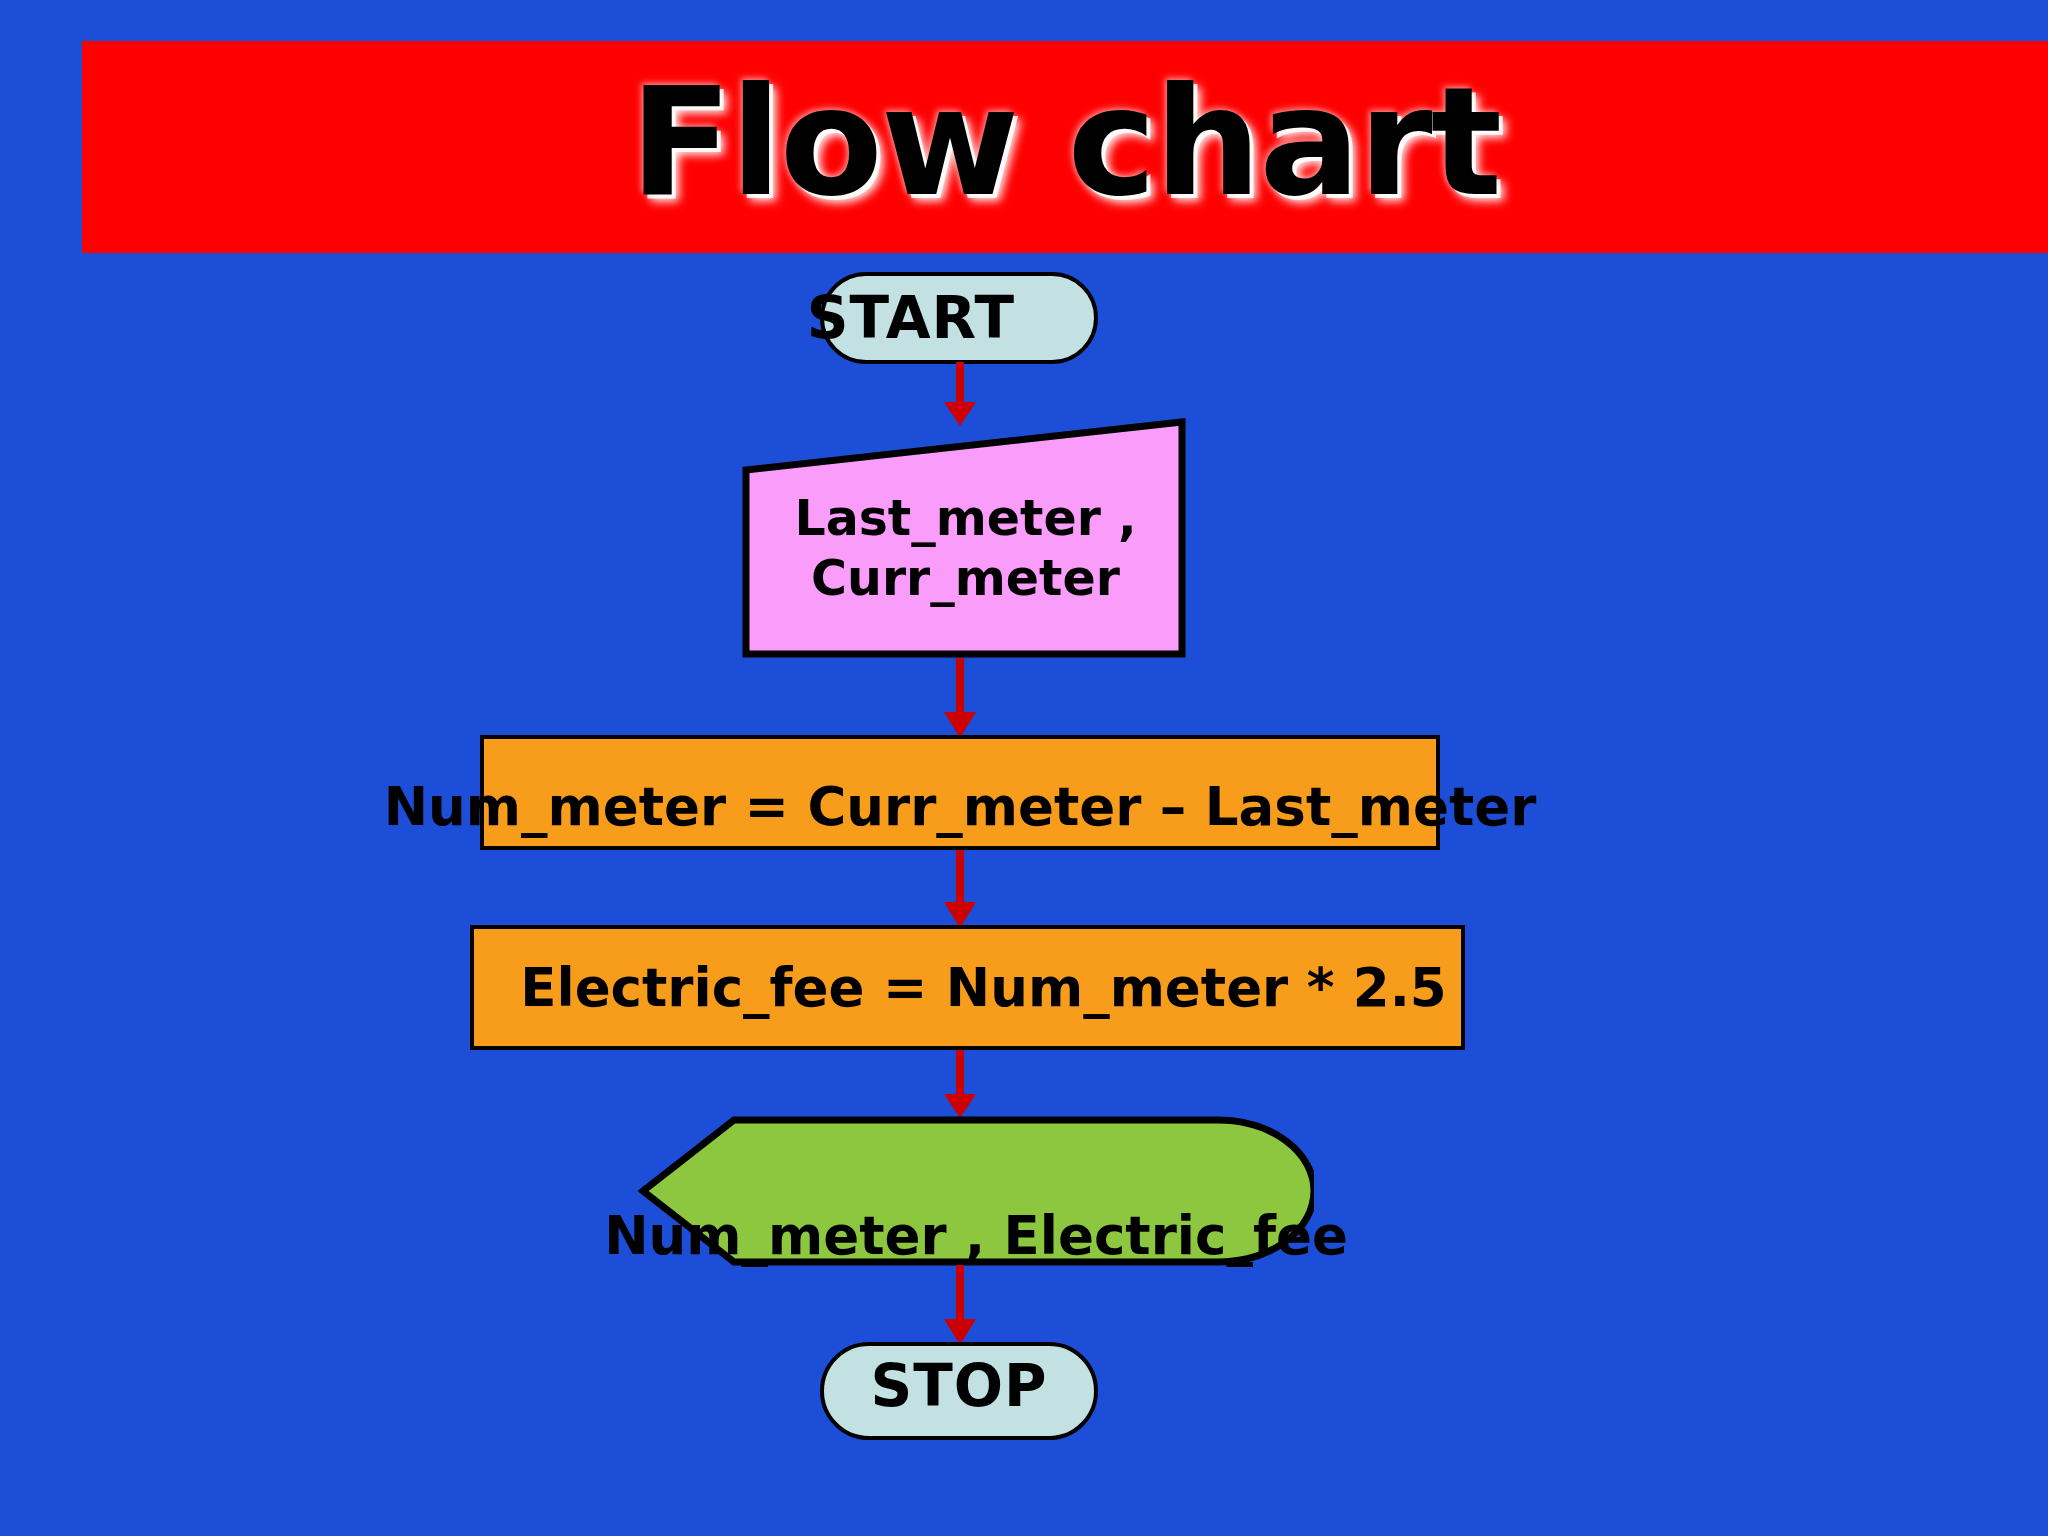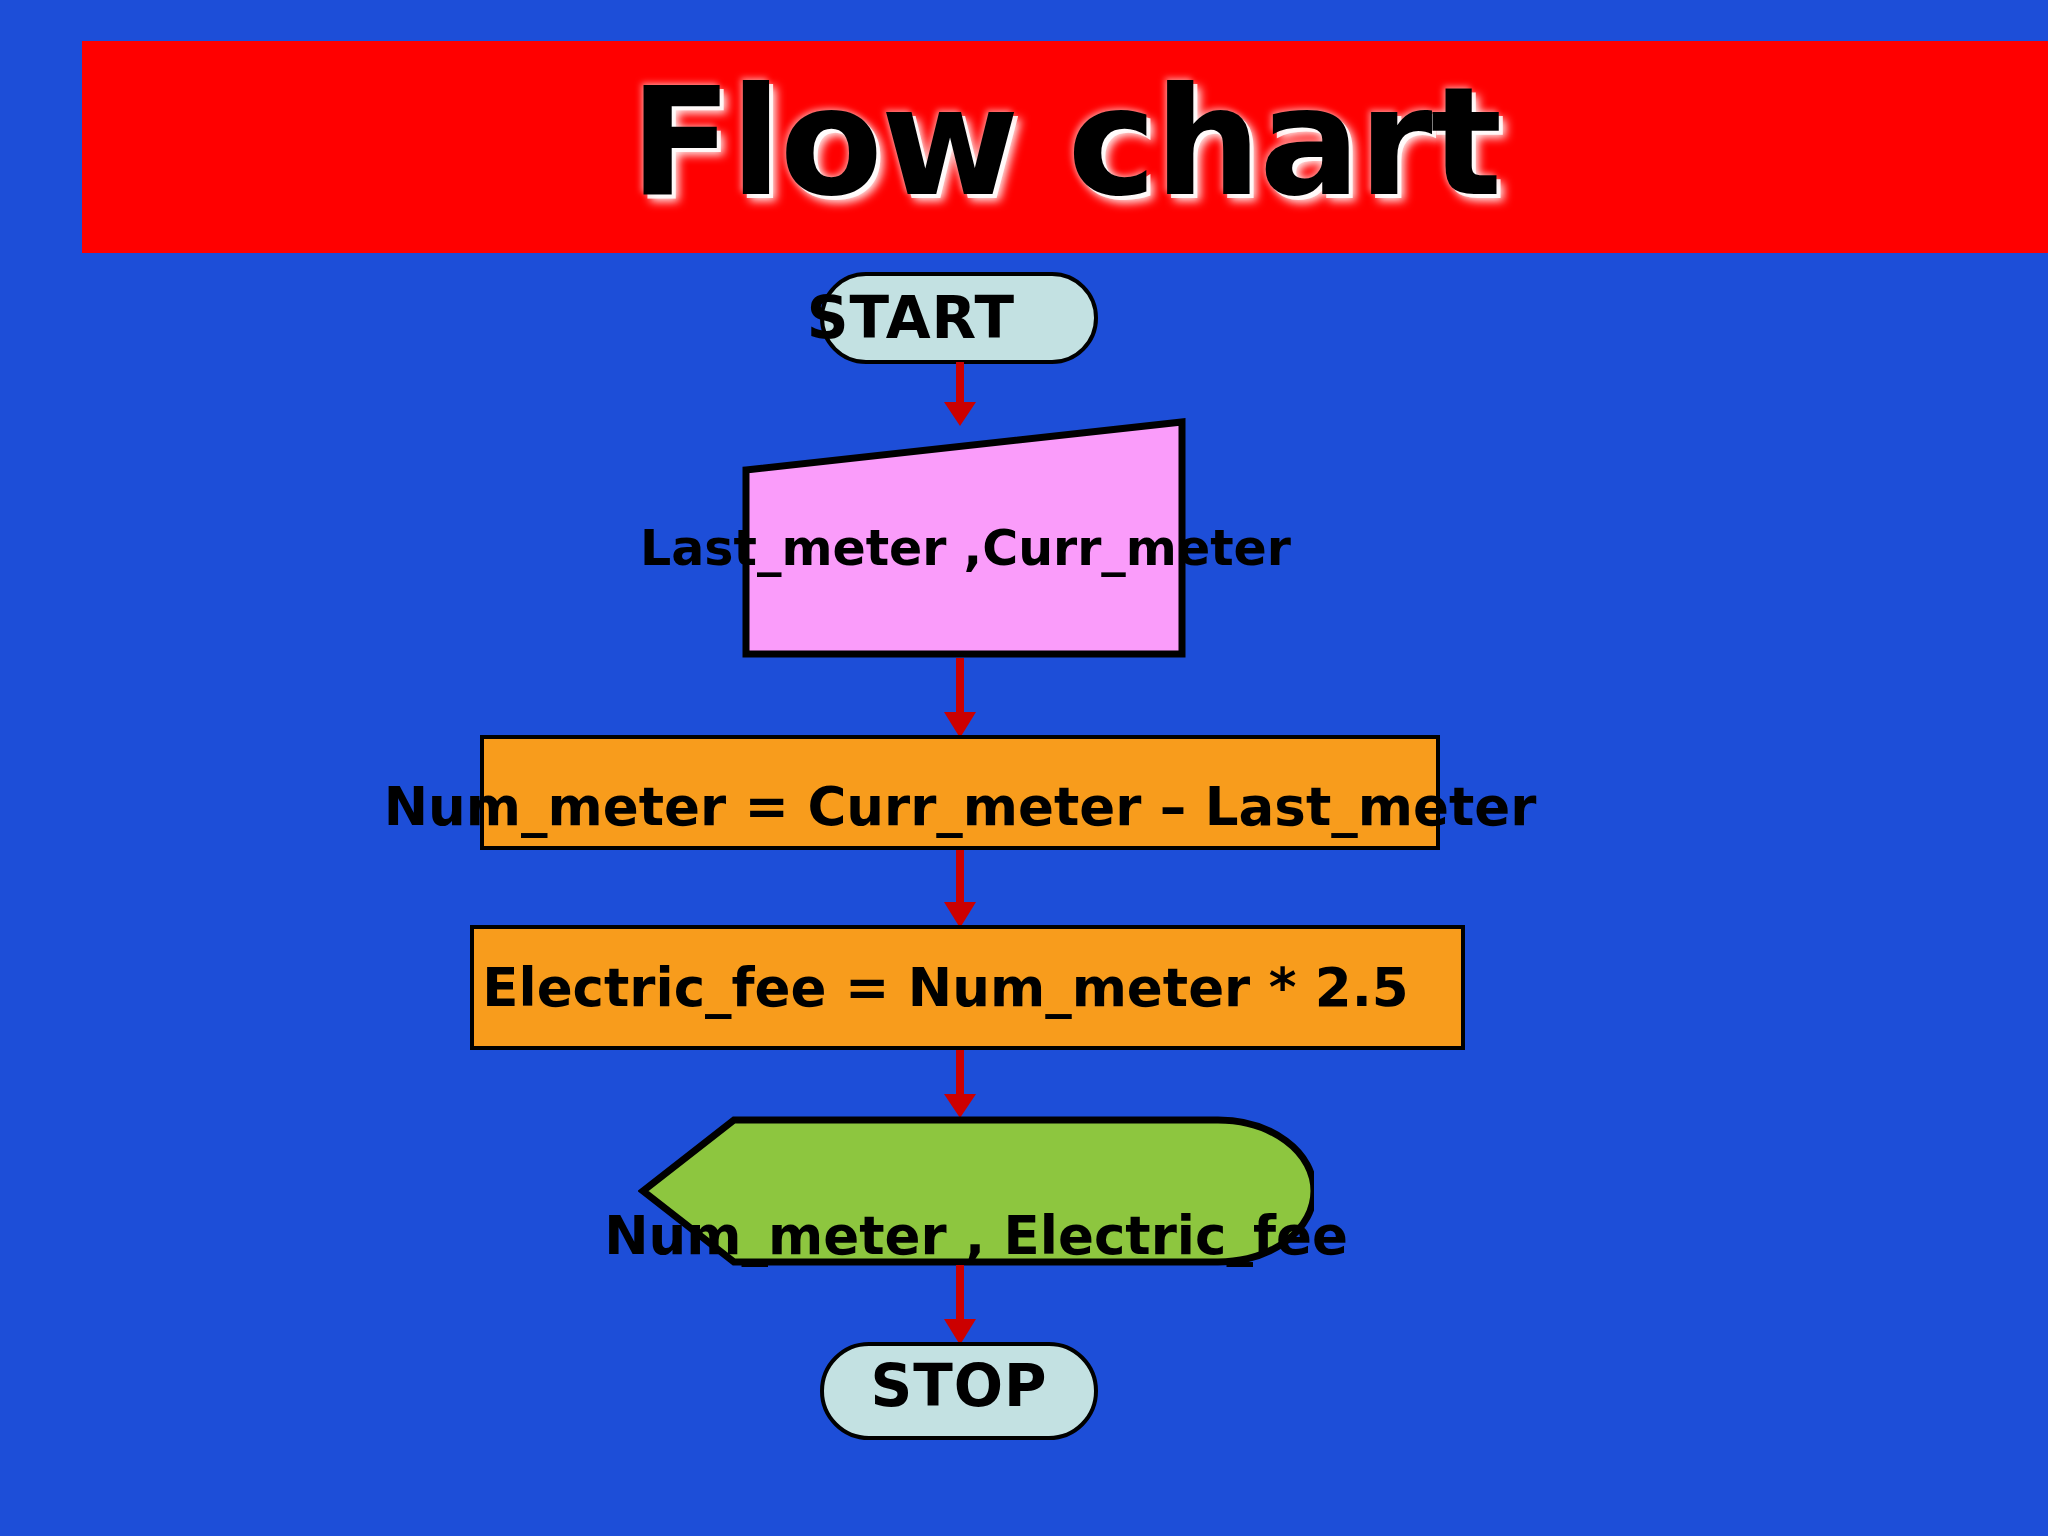--- a/index.html
+++ b/index.html
@@ -95,42 +95,43 @@
     height: 240px;
   }
   #input-shape svg { display: block; width: 444px; height: 240px; }
   #input-label {
     left: 742px;
     top: 440px;
     width: 447px;
     height: 218px;
     font-size: 49px;
     line-height: 1.22;
-    flex-direction: row;
+    flex-direction: column;
   }
   #input-label span { display: block; }
 
   
   .process {
     position: absolute;
     background: #f89c1c;
     border: 4px solid #000000;
     box-sizing: border-box;
   }
   #proc1-shape { left: 480px; top: 735px;  width: 960px; height: 115px; }
   #proc2-shape { left: 470px; top: 925px;  width: 995px; height: 125px; }
 
   
   #proc1-label {
     left: 280px; top: 735px; width: 1360px; height: 143px;
     font-size: 53px;
   }
   #proc2-label {
-    left: 448px; top: 925px; width: 995px; height: 125px;
+    left: 470px; top: 925px; width: 995px; height: 125px;
     font-size: 53px;
+    padding-left: 16px;
   }
 
   
   #output-shape {
     position: absolute;
     left: 638px;
     top: 1115px;
     width: 676px;
     height: 152px;
   }

